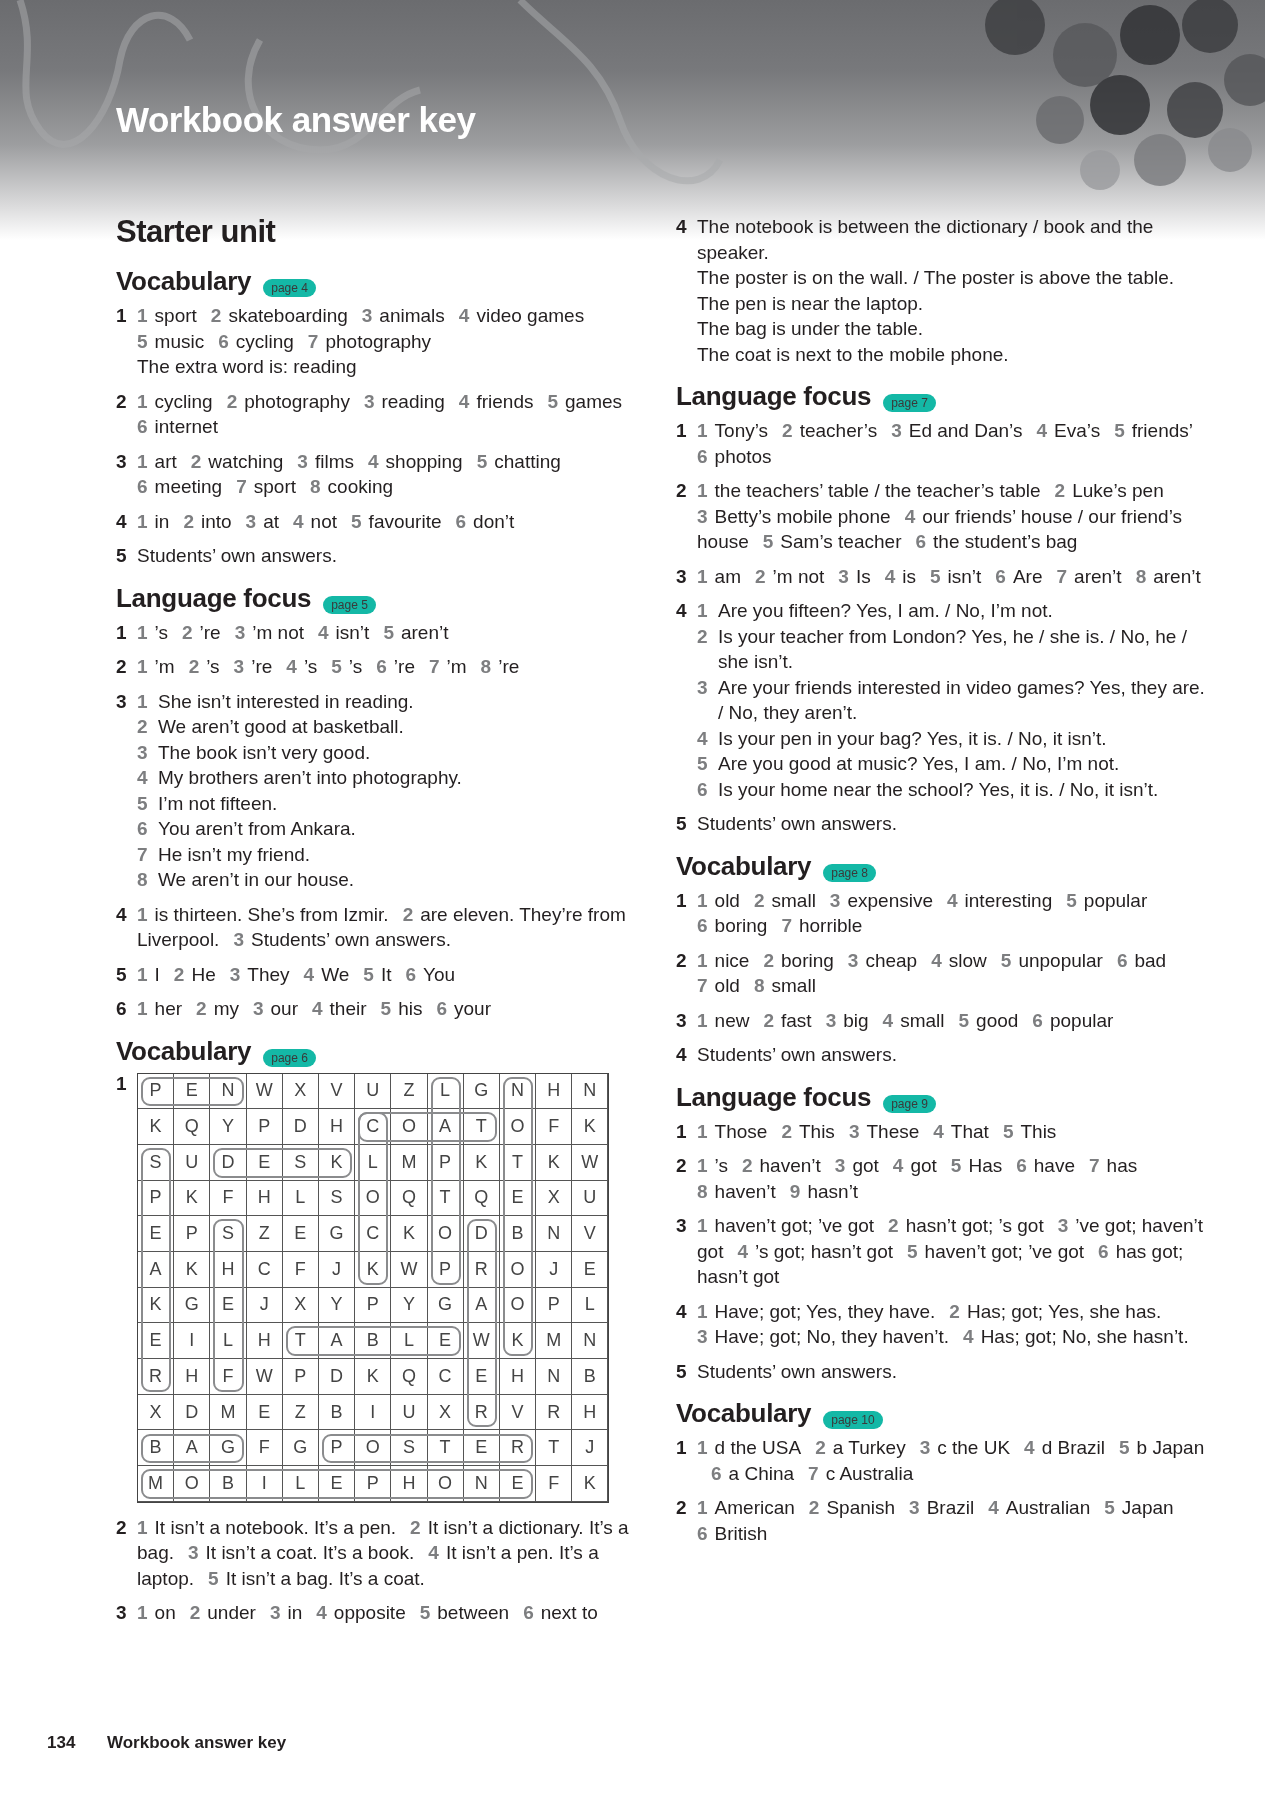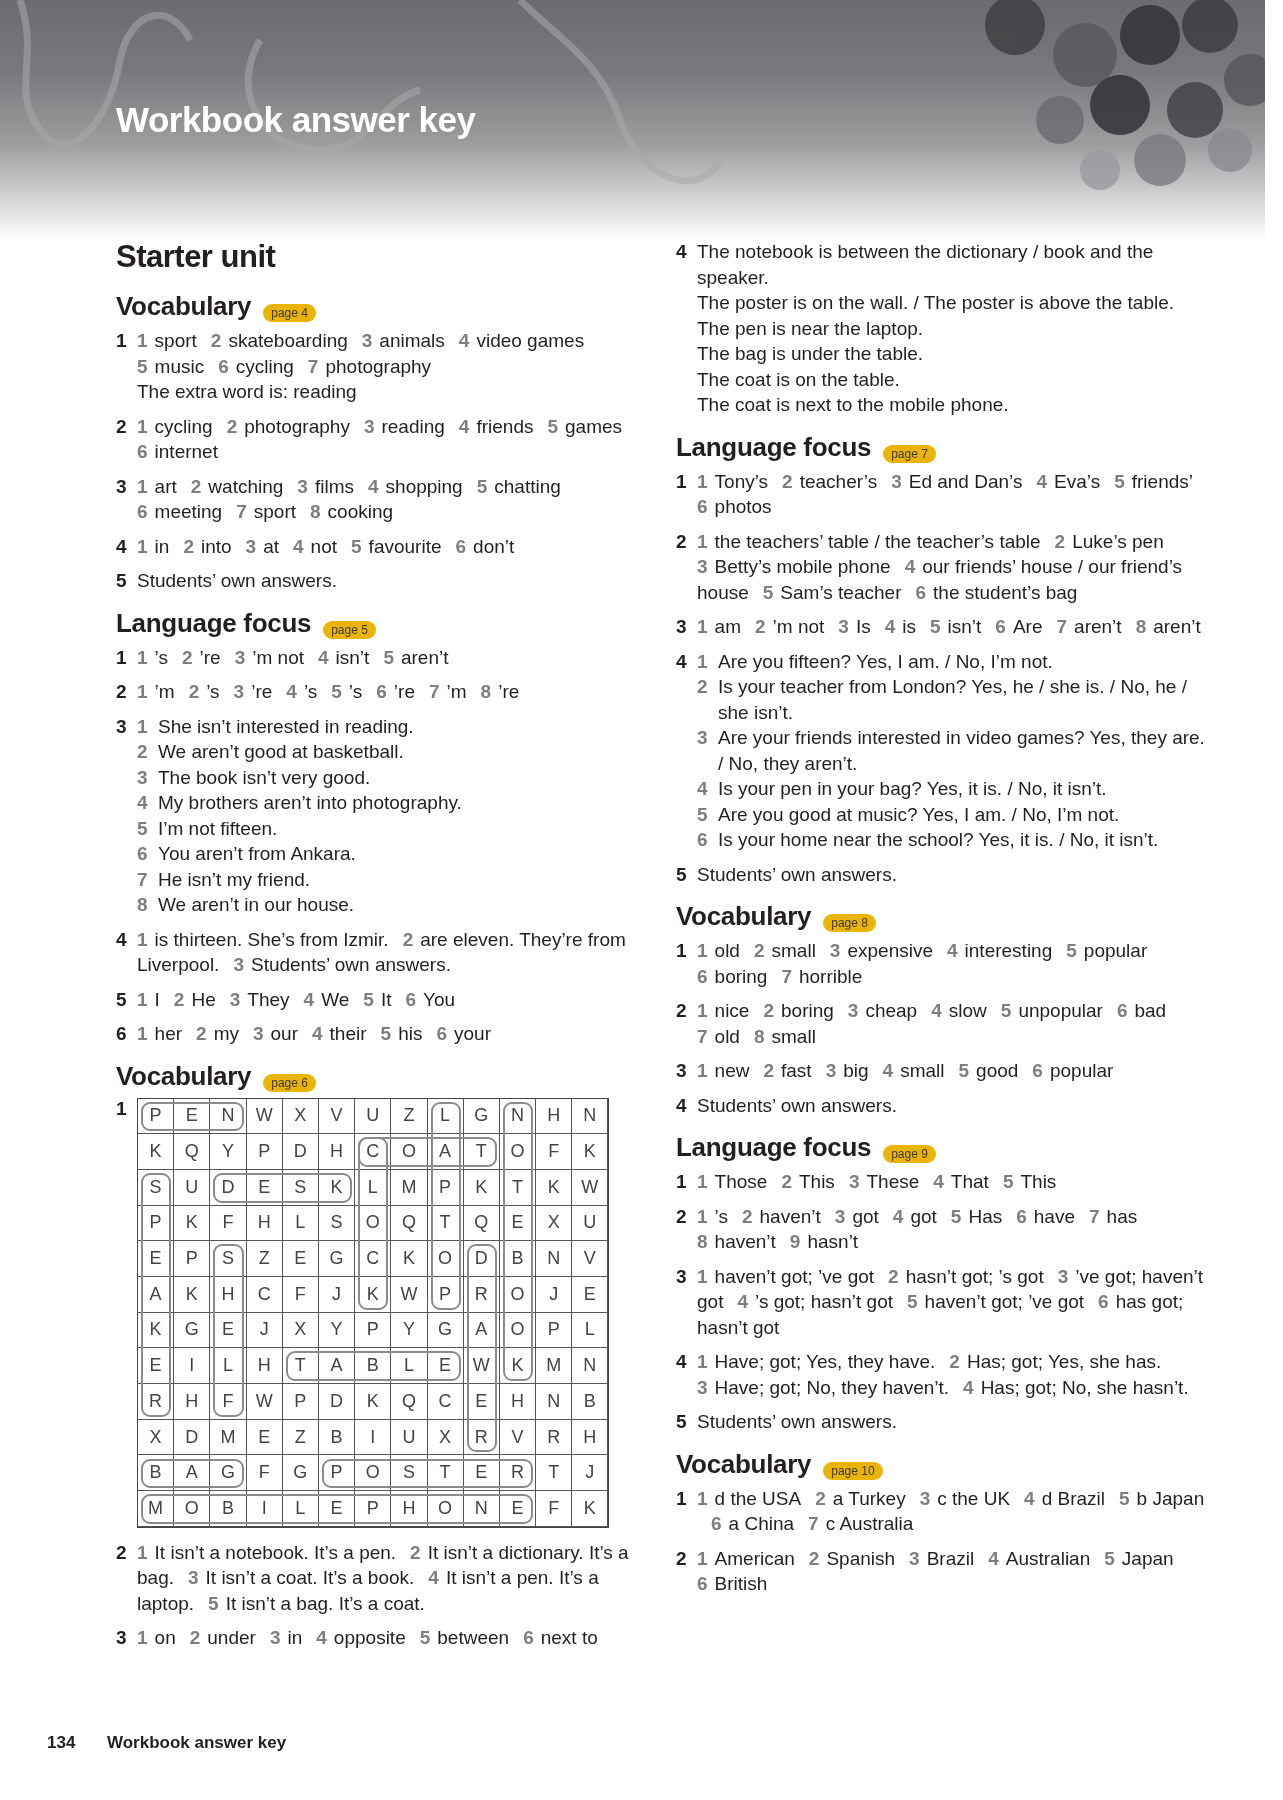--- a/index.html
+++ b/index.html
@@ -11,28 +11,28 @@
   .banner {
     position:absolute; left:0; top:0; width:1265px; height:240px;
     background:linear-gradient(180deg,#6b6c6f 0%,#78797c 30%,#9c9d9f 60%,#d9d9da 85%,#ffffff 100%);
     overflow:hidden;
   }
   .banner svg { position:absolute; left:0; top:0; }
   .banner-title {
     position:absolute; left:116px; top:100px; margin:0;
     font-size:35px; font-weight:bold; color:#ffffff; letter-spacing:-0.5px;
   }
-  .col { position:absolute; top:239px; width:535px; }
+  .col { position:absolute; top:214px; width:535px; }
   .col-left { left:116px; }
   .col-right { left:676px; }
   .unit-title { font-size:31px; font-weight:bold; margin:0 0 16px 0; letter-spacing:-0.5px; }
   .sec-head { display:flex; align-items:flex-end; margin:0 0 6px 0; }
   .sec-title { font-size:26px; font-weight:bold; letter-spacing:-0.3px; }
   .page-badge {
-    margin-left:12px; background:#eab308; color:#3a3a3a; font-size:12px;
+    margin-left:12px; background:#14b8a6; color:#3a3a3a; font-size:12px;
     padding:2px 8px; border-radius:10px; font-family:"Liberation Sans", sans-serif;
   }
   .section { margin-bottom:14px; }
   .ex { display:flex; font-size:19px; line-height:25.5px; margin-bottom:9px; }
   .ex-num { font-weight:bold; width:21px; flex:none; }
   .ex-body { flex:1; }
   .it { white-space:normal; }
   .it-num { color:#7d7e80; font-weight:bold; margin-right:7px; }
   .it-gap { display:inline-block; width:14px; }
   .line { display:block; }
@@ -369,21 +369,20 @@
 
 <div class="col col-right" id="col-right">
     <div class="section">
       <div class="ex">
         <span class="ex-num">4</span>
         <div class="ex-body">
           <span class="line">The notebook is between the dictionary / book and the speaker.</span>
           <span class="line">The poster is on the wall. / The poster is above the table.</span>
           <span class="line">The pen is near the laptop.</span>
           <span class="line">The bag is under the table.</span>
-          <span class="line">The coat is on the table.</span>
           <span class="line">The coat is next to the mobile phone.</span>
         </div>
       </div>
     </div>
     <div class="section">
       <div class="sec-head">
         <span class="sec-title">Language focus</span>
         <span class="page-badge">page 7</span>
       </div>
       <div class="ex">

